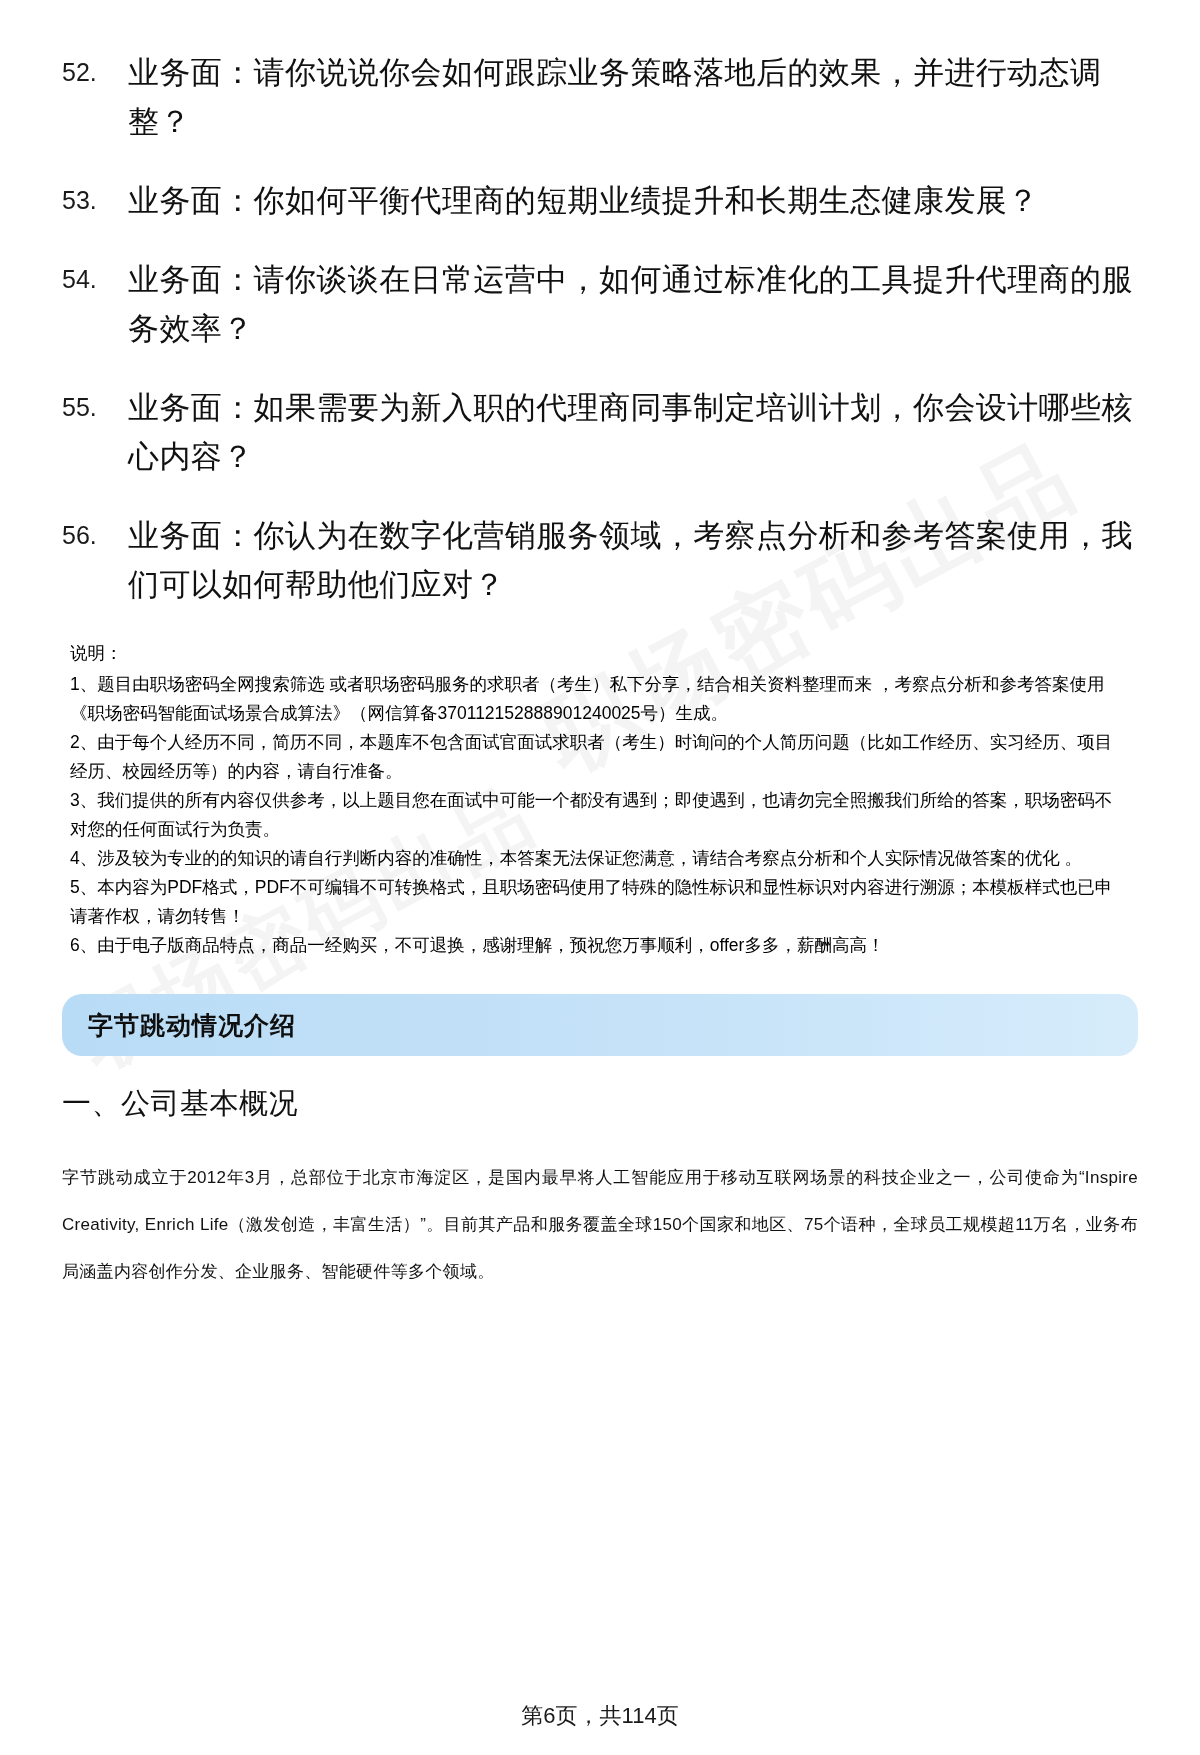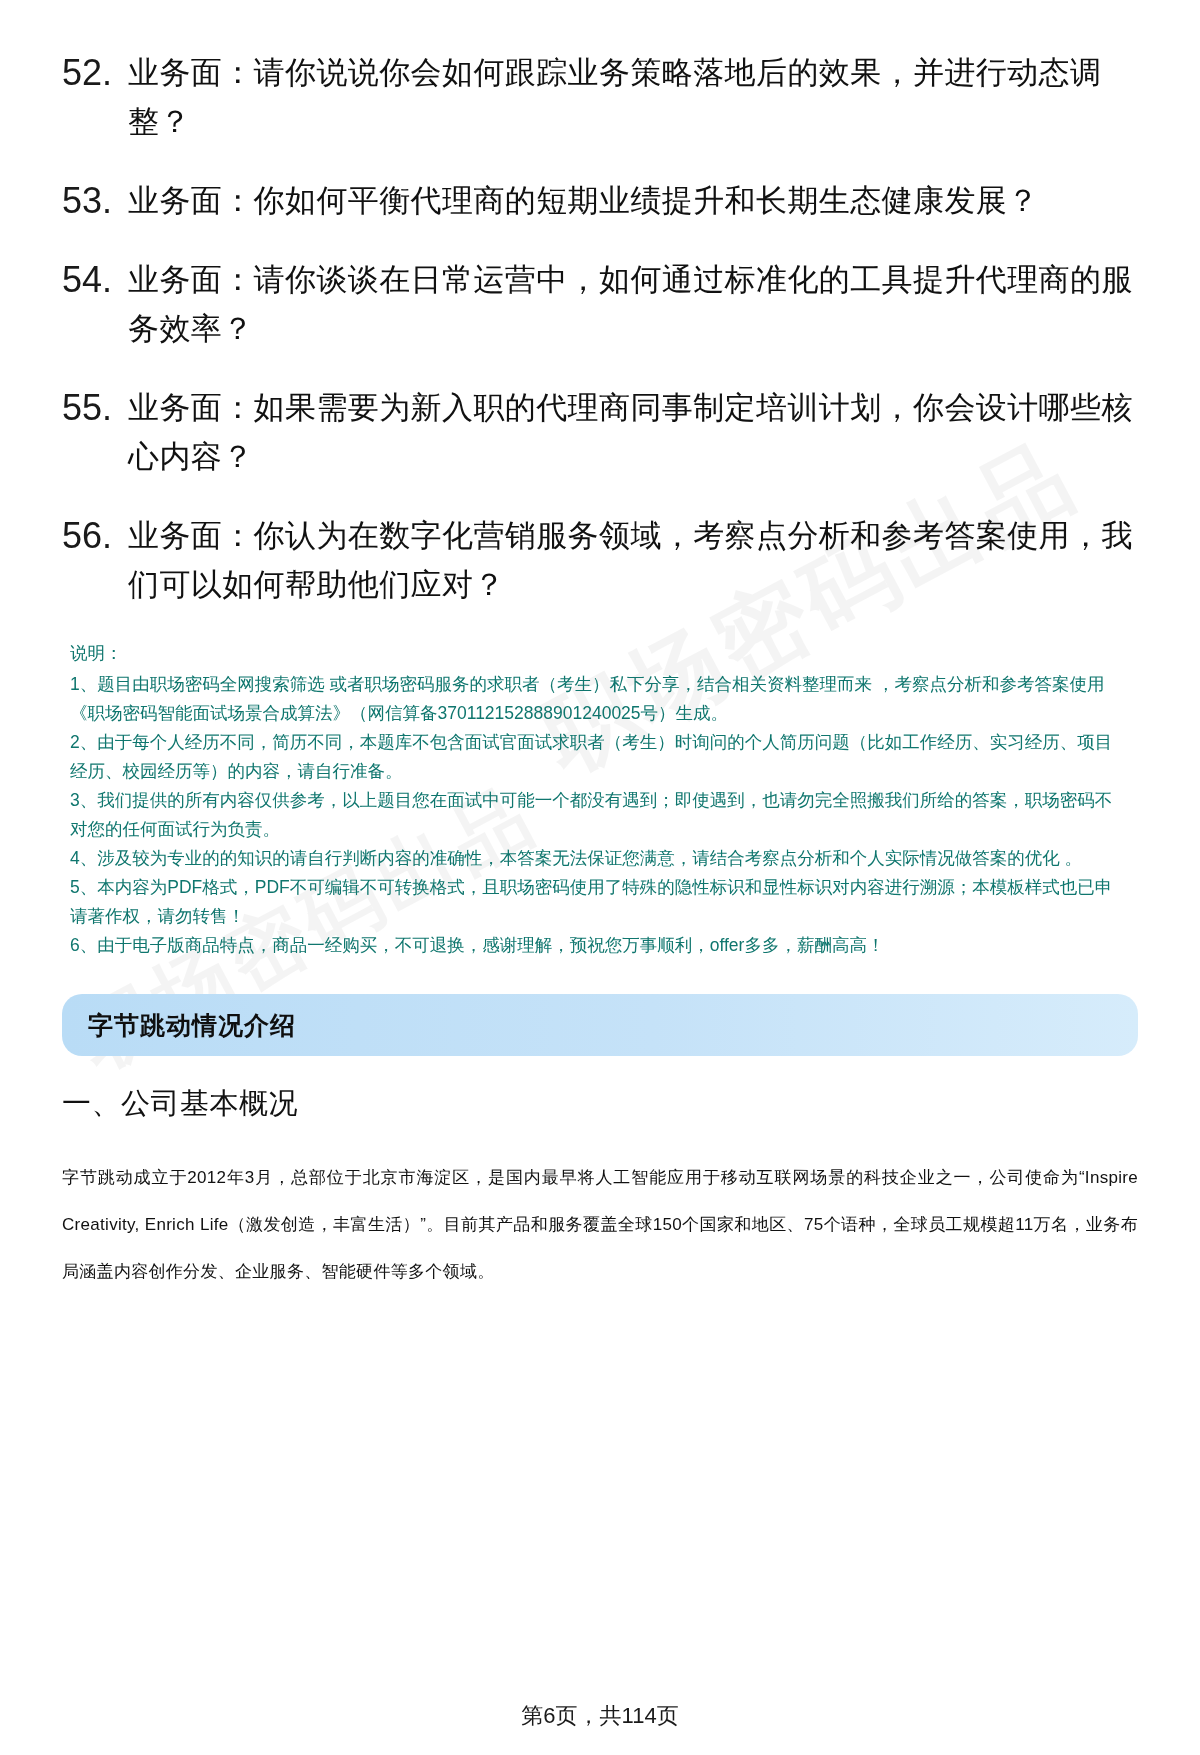--- a/index.html
+++ b/index.html
@@ -53,41 +53,41 @@
     list-style: none;
   }
   .qitem {
     display: flex;
     align-items: flex-start;
     margin-bottom: 30px;
   }
   .qnum {
     flex: 0 0 auto;
     width: 66px;
-    font-size: 36px;
+    font-size: 25px;
     line-height: 49px;
     color: #1a1a1a;
     text-align: left;
   }
   .qtext {
     flex: 1 1 auto;
     font-size: 31px;
     line-height: 49px;
     color: #111;
     letter-spacing: 0.4px;
   }
 
   
   .notes {
     margin-top: 9px;
     margin-left: 8px;
     margin-right: 10px;
     font-size: 17.5px;
     line-height: 29px;
-    color: #0f766e;
+    color: #000000;
   }
   .notes .note-title { margin-bottom: 2px; }
   .notes p { margin: 0; }
 
   
   .banner {
     margin-top: 34px;
     height: 62px;
     border-radius: 20px;
     background: linear-gradient(90deg, #b9dcf6 0%, #c5e2f8 55%, #d6ecfb 100%);

